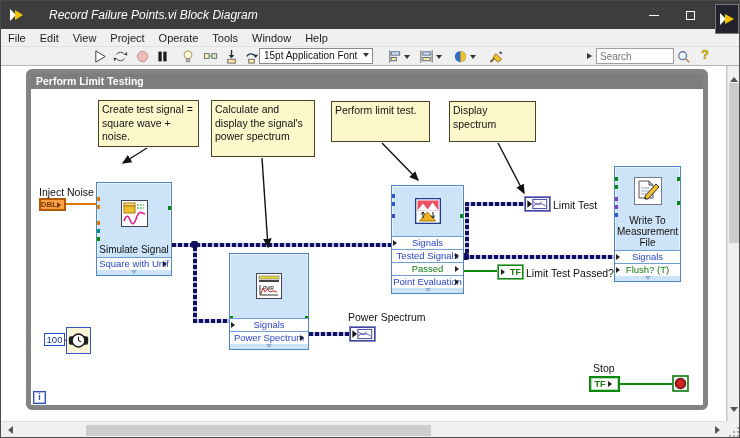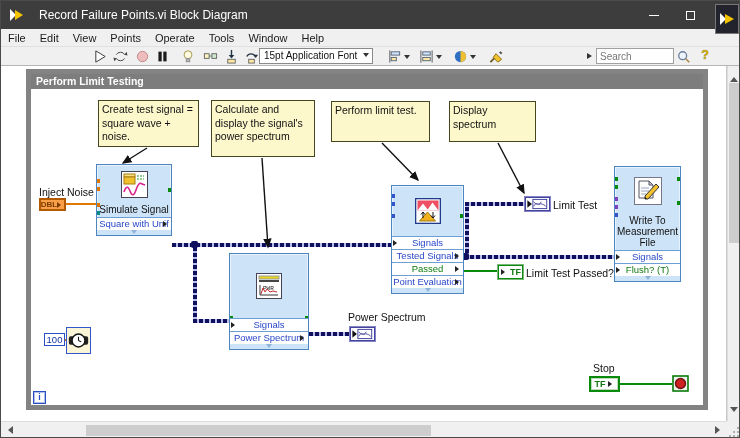--- a/index.html
+++ b/index.html
@@ -4,21 +4,21 @@
 <style>
   html,body{margin:0;padding:0;background:#888;}
   *{box-sizing:border-box;}
   #window{position:relative;width:740px;height:438px;background:#f0f0f0;
     font-family:"Liberation Sans",sans-serif;border:1px solid #4a4a4a;overflow:hidden;}
   .abs{position:absolute;}
 
   
   #titlebar{position:absolute;left:0;top:0;width:740px;height:28px;background:#3d3d3d;
     display:flex;align-items:center;color:#fff;font-size:12px;}
-  #titlebar .ttext{margin-left:10px;}
+  #titlebar .ttext{margin-left:20px;font-style:italic;}
   .wbtn{position:absolute;top:0;width:34px;height:28px;display:flex;align-items:center;justify-content:center;}
 
   
   #menubar{position:absolute;left:0;top:28px;width:740px;height:18px;background:#f0f0f0;
     display:flex;align-items:center;font-size:11px;color:#1a1a1a;border-bottom:1px solid #e0e0e0;}
   .menu-item{padding:0 7px;height:18px;line-height:18px;}
 
   
   #toolbar{position:absolute;left:0;top:46px;width:740px;height:19px;background:#f0f0f0;
     border-bottom:1px solid #b5b5b5;}
@@ -31,21 +31,21 @@
     font-size:10px;padding:0 3px;color:#333;font-family:"Liberation Sans",sans-serif;}
   #helpq{position:absolute;left:700px;top:0px;font-size:13px;font-weight:bold;color:#d4af00;text-shadow:0 0 1px #555;}
   #lvlogo{position:absolute;left:714px;top:3px;width:24px;height:30px;background:#23232e;border:1px solid #777;
     display:flex;align-items:center;justify-content:center;z-index:5;}
 
   
   #canvas{position:absolute;left:0;top:65px;width:726px;height:355px;background:#fff;border-right:1px solid #c9c9c9;}
   #leftstrip{position:absolute;left:0;top:65px;width:8px;height:355px;background:#f0f0f0;border-right:1px solid #d5d5d5;}
 
   
-  #loop{position:absolute;left:25px;top:68px;width:682px;height:341px;border:5px solid #838383;border-radius:0;background:#fff;}
+  #loop{position:absolute;left:25px;top:68px;width:682px;height:341px;border:5px solid #838383;border-radius:6px;background:#fff;}
   #looplabel{position:absolute;left:0;top:0;right:0;height:15px;background:#7d7d7d;color:#fff;
     font-weight:bold;font-size:10.5px;line-height:15px;padding-left:5px;}
 
   
   .comment{position:absolute;background:#fdf8cc;border:1px solid #45451e;color:#111;
     font-size:10.5px;line-height:13.5px;padding:2px 3px;z-index:3;}
 
   
   .express{position:absolute;background:#cde3f7;border:1px solid #4d85c0;box-shadow:inset 0 0 0 1px #e7f2fc;
     display:flex;flex-direction:column;z-index:3;}
@@ -120,21 +120,21 @@
       <svg width="10" height="10" viewBox="0 0 10 10">
           <path d="M1 1 L9 9 M9 1 L1 9" stroke="#fff" stroke-width="1.2"></path>
         </svg>
     </div>
   </div>
 
   <div id="menubar">
     <span class="menu-item">File</span>
     <span class="menu-item">Edit</span>
     <span class="menu-item">View</span>
-    <span class="menu-item">Points</span>
+    <span class="menu-item">Project</span>
     <span class="menu-item">Operate</span>
     <span class="menu-item">Tools</span>
     <span class="menu-item">Window</span>
     <span class="menu-item">Help</span>
   </div>
 
   <div id="toolbar">
     <div class="tbtn" style="left:90px">
       <svg width="15" height="15" viewBox="0 0 16 16">
           <polygon points="3,2 13,8 3,14" fill="#fdfdfd" stroke="#333"></polygon>
@@ -273,21 +273,21 @@
   <div class="comment" style="left:330px;top:100px;width:99px;height:41px">Perform limit test.</div>
   <div class="comment" style="left:210px;top:99px;width:104px;height:57px">Calculate and display the signal's power spectrum</div>
   <div class="comment" style="left:448px;top:100px;width:87px;height:41px">Display spectrum</div>
 
   <div class="term-label" style="left:38px;top:185px">Inject Noise</div>
   <div id="dbl">
     <span>DBL</span>
     <span class="tri-r" style="border-left-color:#7a3c00"></span>
   </div>
 
-  <div class="express" style="left:95px;top:163px;width:76px;height:72px">
+  <div class="express" style="left:95px;top:181px;width:76px;height:94px">
     <div class="dot" style="left:0;top:14px;background:#e07800"></div>
     <div class="dot" style="left:0;top:22px;background:#e07800"></div>
     <div class="dot" style="left:0;top:38px;background:#e07800"></div>
     <div class="dot" style="left:0;top:46px;background:#0a8a8a"></div>
     <div class="dot" style="left:0;top:54px;background:#0a8a0a"></div>
     <div class="dot" style="right:0;top:23px;background:#0a8a0a"></div>
     <div class="xicon">
       <svg width="27" height="27" viewBox="0 0 27 27">
         <rect x="0.5" y="0.5" width="26" height="26" fill="#fff" stroke="#445"></rect>
         <rect x="3" y="3" width="11" height="3" fill="#f8e080" stroke="#a87d10"></rect>

